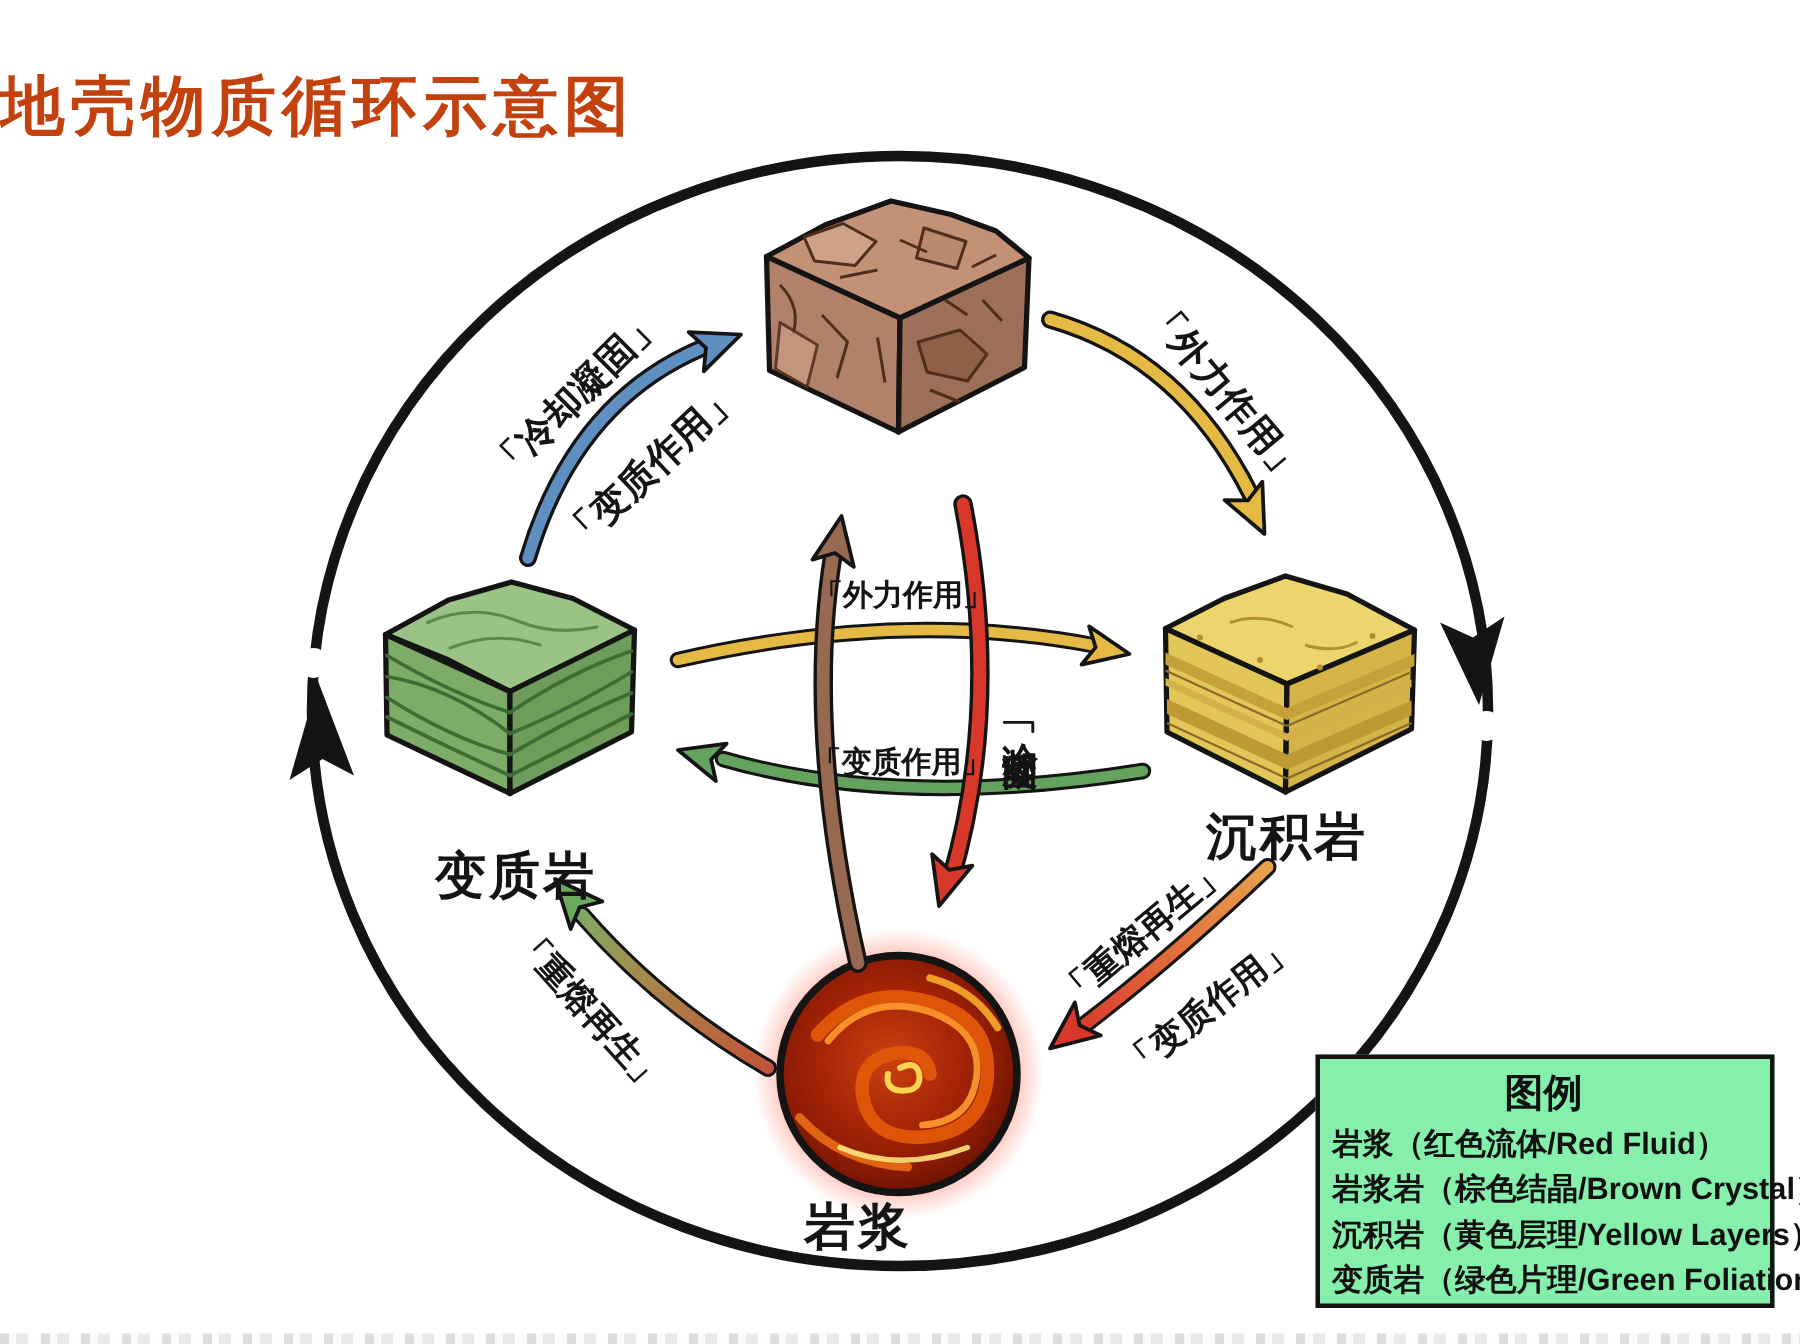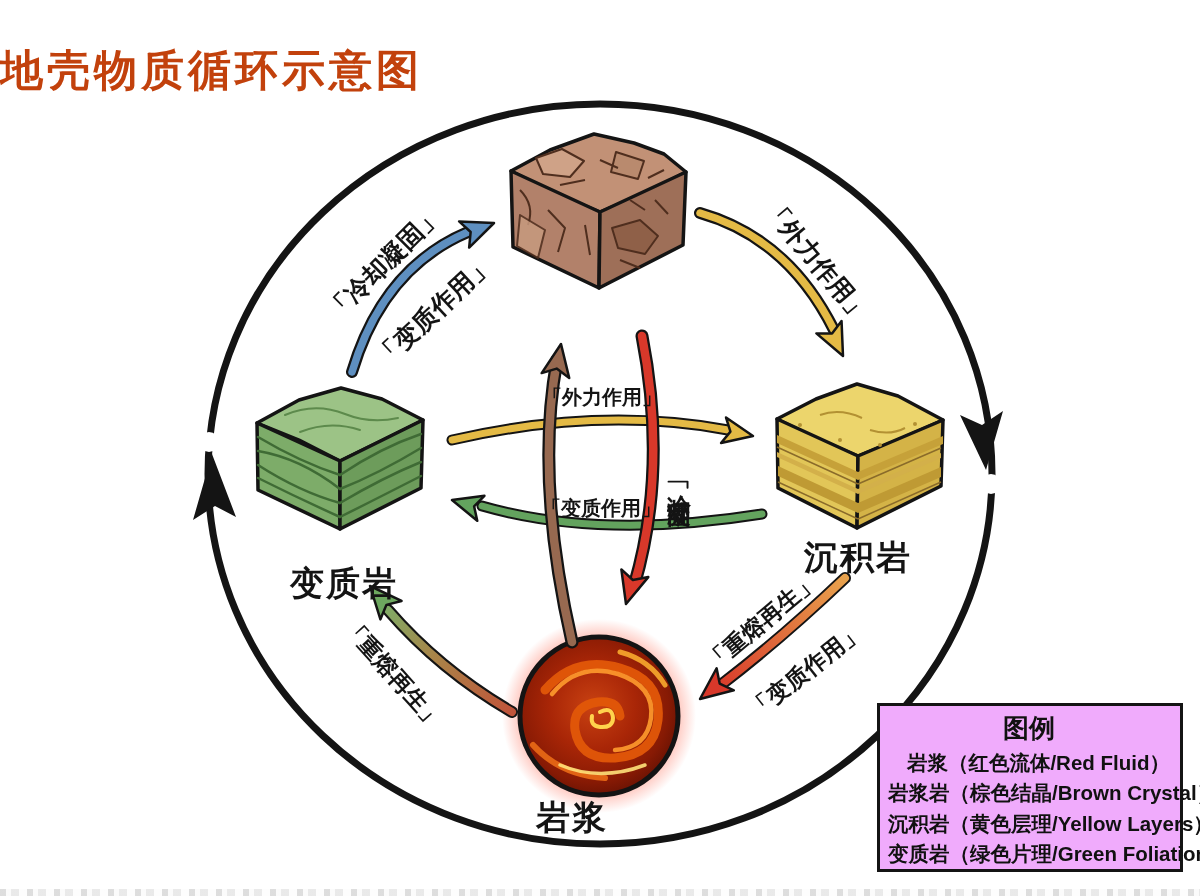--- a/index.html
+++ b/index.html
@@ -18,24 +18,24 @@
   }
   .alabel{
     position:absolute;transform:translate(-50%,-50%);
     font-weight:700;font-size:24px;white-space:nowrap;color:#141414;
   }
   .alabel.vert{
     writing-mode:vertical-rl;font-size:24px;letter-spacing:3px;font-weight:800;
   }
   .legend{
     position:absolute;left:877px;top:703px;width:306px;height:169px;box-sizing:border-box;
-    border:3px solid #141414;background:#f0abfc;padding:5px 10px 6px 8px;
+    border:3px solid #141414;background:#86efac;padding:5px 10px 6px 8px;
   }
   .legend-title{text-align:center;font-size:26px;font-weight:800;margin:0 0 2px 0;}
-  .legend-item{font-size:20.5px;font-weight:600;line-height:1.48;white-space:nowrap;text-align:right;}
+  .legend-item{font-size:20.5px;font-weight:600;line-height:1.48;white-space:nowrap;}
   .bottom-noise{
     position:absolute;left:0;bottom:0;width:100%;height:7px;opacity:.45;
     background:repeating-linear-gradient(90deg,
       rgba(120,120,120,.55) 0 6px, rgba(210,210,210,.2) 6px 11px,
       rgba(150,150,150,.45) 11px 19px, rgba(225,225,225,.15) 19px 27px);
   }
 </style>
 </head>
 <body>
 

